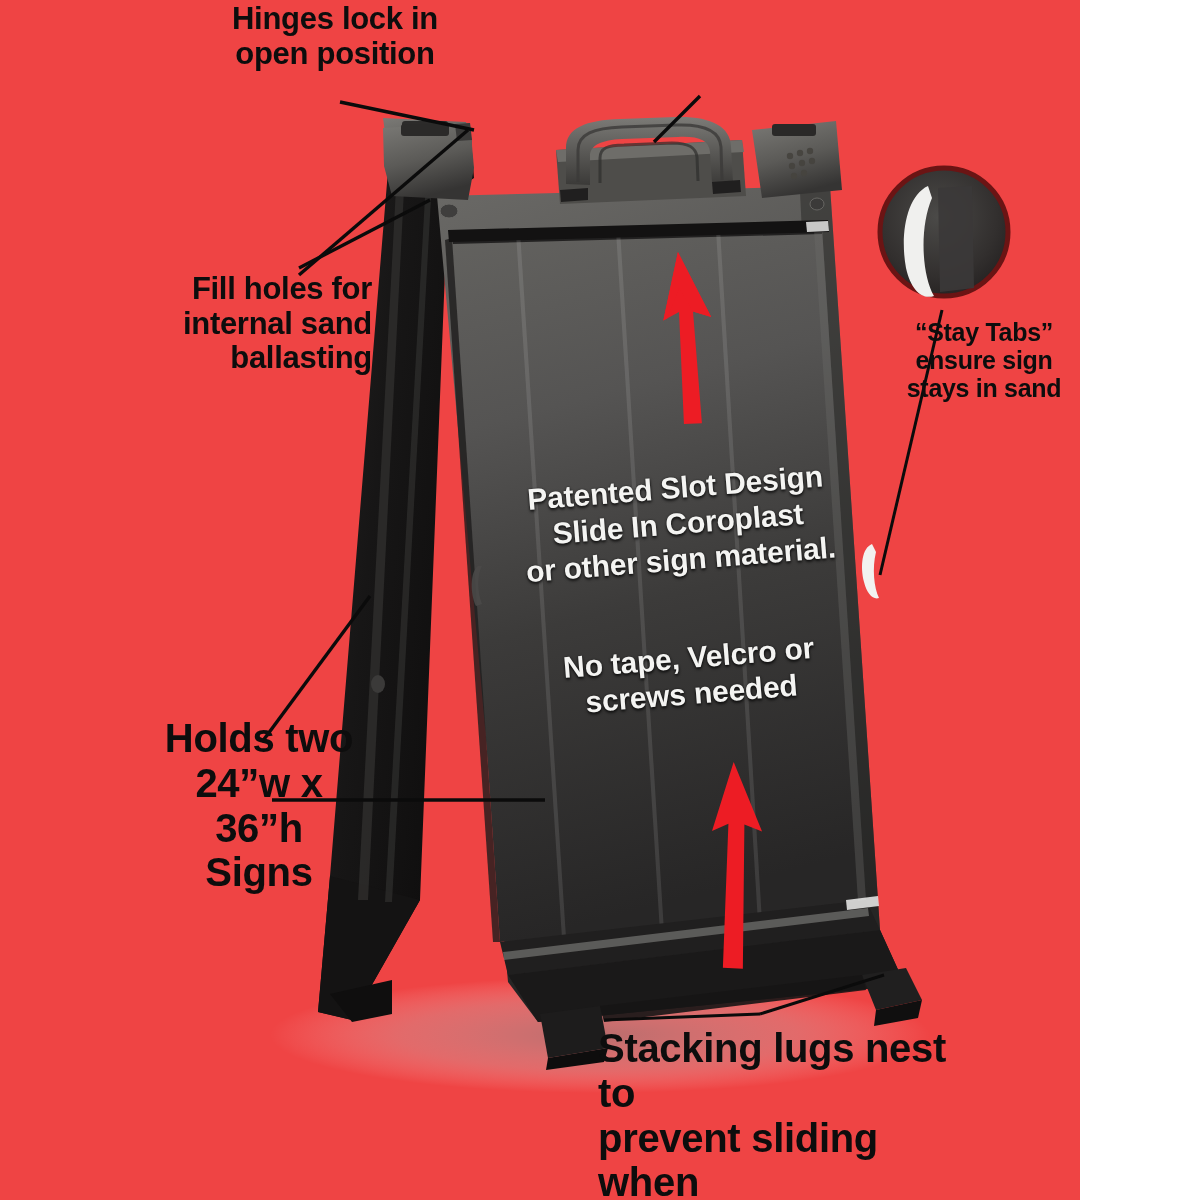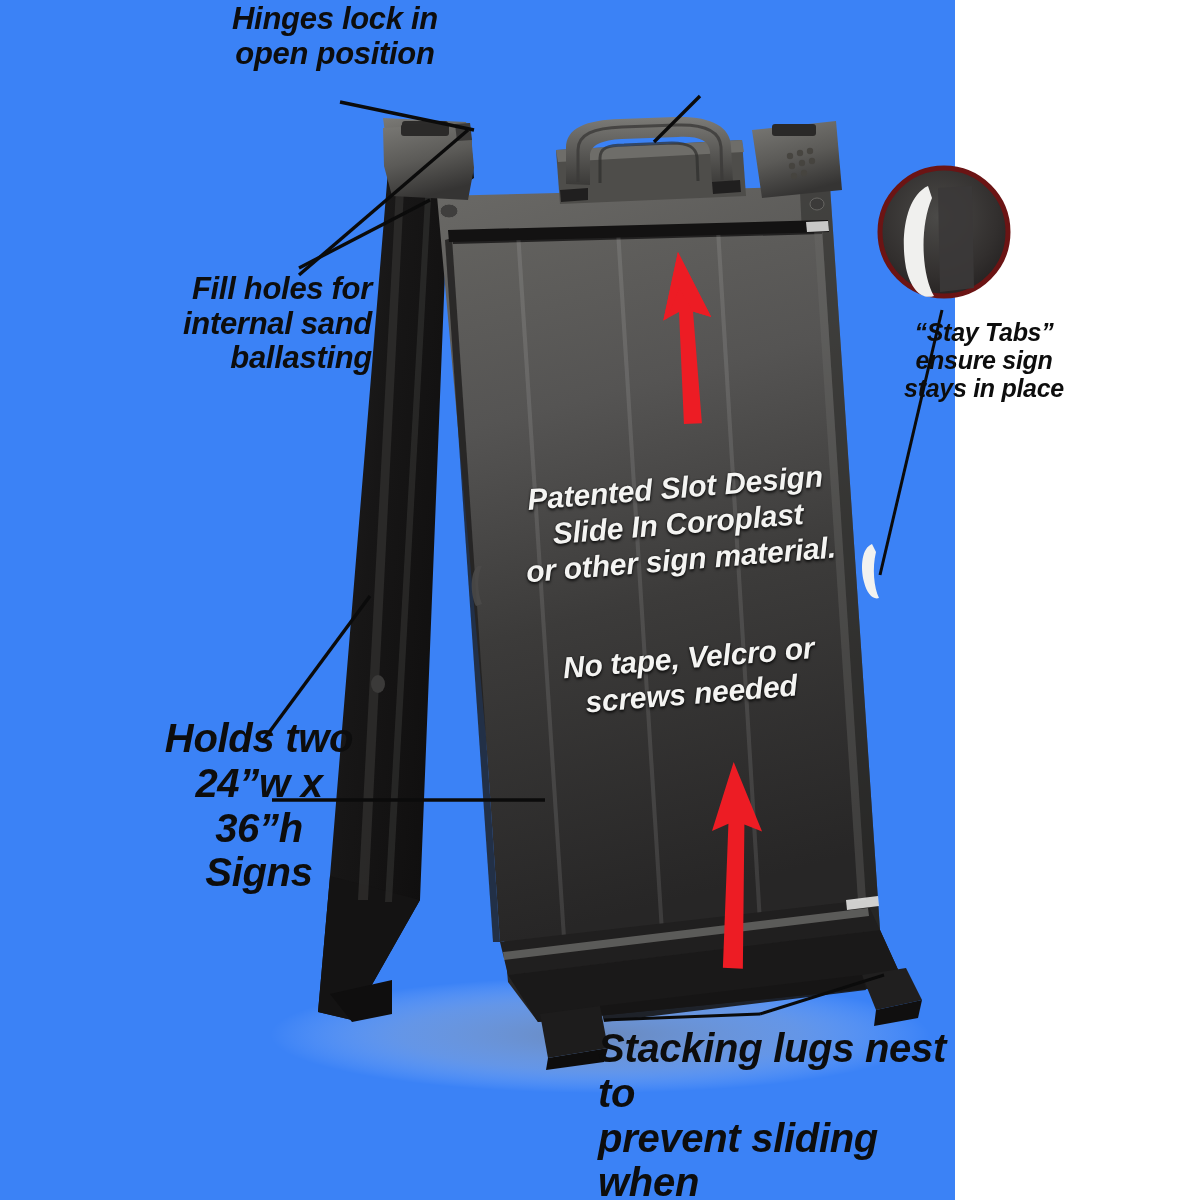--- a/index.html
+++ b/index.html
@@ -1,19 +1,19 @@
 <!DOCTYPE html>
 <html><head>
 <meta charset="utf-8">
 <style>
   html,body{margin:0;padding:0;background:#ffffff;}
   body{width:1200px;height:1200px;position:relative;overflow:hidden;
        font-family:"Liberation Sans","DejaVu Sans",sans-serif;background:#fff;}
 
-  #stage{position:absolute;inset:0;width:955px;height:1200px;background:#3b82f6;font-style:italic;}
+  #stage{position:absolute;inset:0;width:1080px;height:1200px;background:#ef4444;}
 
   
   .callout{position:absolute;color:#0d0d0d;font-weight:700;line-height:1.12;
            letter-spacing:-.3px;white-space:pre-line;}
 
   #callout-hinges   {left:205px; top:2px;   width:260px; font-size:31px; text-align:center;}
   #callout-handle   {left:672px; top:22px;  width:268px; font-size:31px; text-align:center;}
   #callout-fillholes{left:146px; top:272px; width:226px; font-size:31px; text-align:right;}
   #callout-staytabs {left:893px; top:318px; width:182px; font-size:25px; text-align:center;}
   #callout-holds    {left:148px; top:716px; width:222px; font-size:40px; text-align:center;}
@@ -248,21 +248,21 @@
   <div class="callout" id="callout-hinges">Hinges lock in
 open position</div>
 
 
   <div class="callout" id="callout-fillholes">Fill holes for
 internal sand
 ballasting</div>
 
   <div class="callout" id="callout-staytabs">“Stay Tabs”
 ensure sign
-stays in place</div>
+stays in sand</div>
 
   <div class="callout" id="callout-holds">Holds two
 24”w x 36”h
 Signs</div>
 
   <div class="callout" id="callout-stacking">Stacking lugs nest to
 prevent sliding when
 stacked</div>
 
   <div class="signtext" id="sign-block-1">Patented Slot Design

